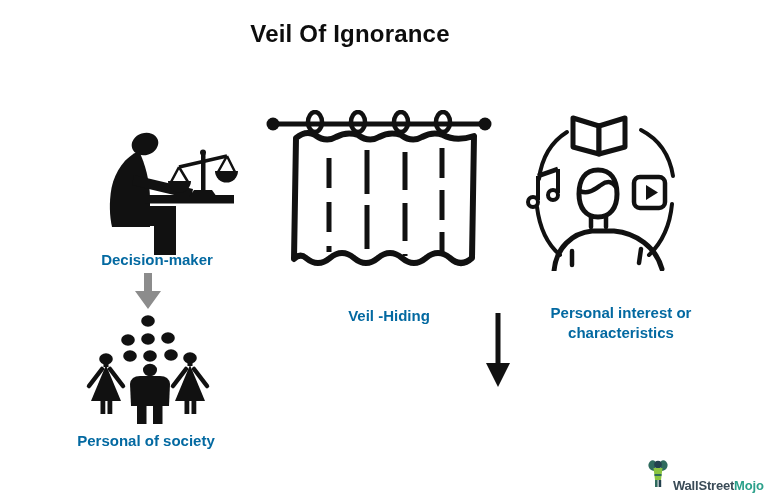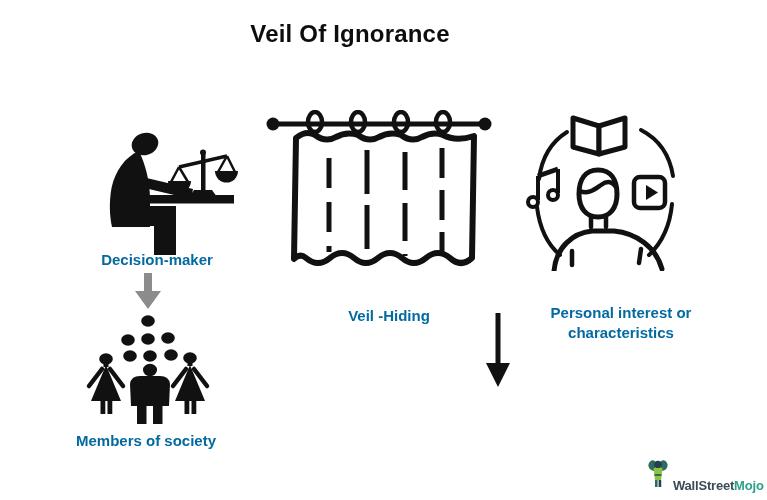--- a/index.html
+++ b/index.html
@@ -90,21 +90,21 @@
     <ellipse cx="108" cy="46" rx="6.8" ry="5.8"></ellipse>
     <rect x="105.5" y="50" width="5" height="4"></rect>
     <path d="M108,53 L93,89 L123,89 Z"></path>
     <path d="M104,57 L91,74" stroke="#111111" stroke-width="4.5" stroke-linecap="round"></path>
     <path d="M112,57 L125,74" stroke="#111111" stroke-width="4.5" stroke-linecap="round"></path>
     <rect x="102.5" y="89" width="4.8" height="13"></rect>
     <rect x="109.5" y="89" width="4.8" height="13"></rect>
   </g>
 </svg>
 
-<div class="abs teal-label members-label">Members of society</div>
+<div class="abs teal-label members-label">Personal of society</div>
 
 <svg class="abs curtain-icon" width="226" height="168" viewBox="0 0 226 168">
   <line x1="5" y1="14" x2="221" y2="14" stroke="#111111" stroke-width="5"></line>
   <circle cx="7" cy="14" r="6.5" fill="#111111"></circle>
   <circle cx="219" cy="14" r="6.5" fill="#111111"></circle>
   <g fill="none" stroke="#111111" stroke-width="4.5">
     <ellipse cx="49" cy="12" rx="7" ry="10"></ellipse>
     <ellipse cx="92" cy="12" rx="7" ry="10"></ellipse>
     <ellipse cx="135" cy="12" rx="7" ry="10"></ellipse>
     <ellipse cx="177" cy="12" rx="7" ry="10"></ellipse>

